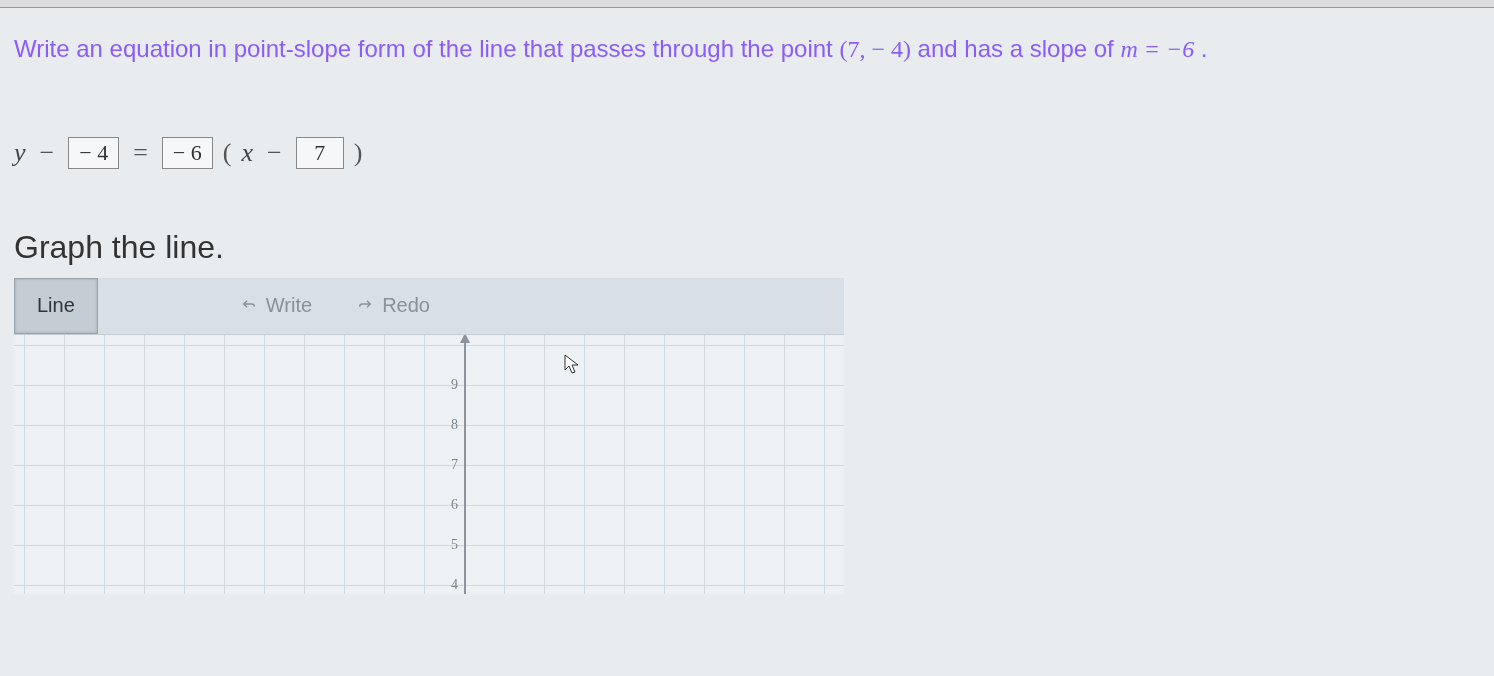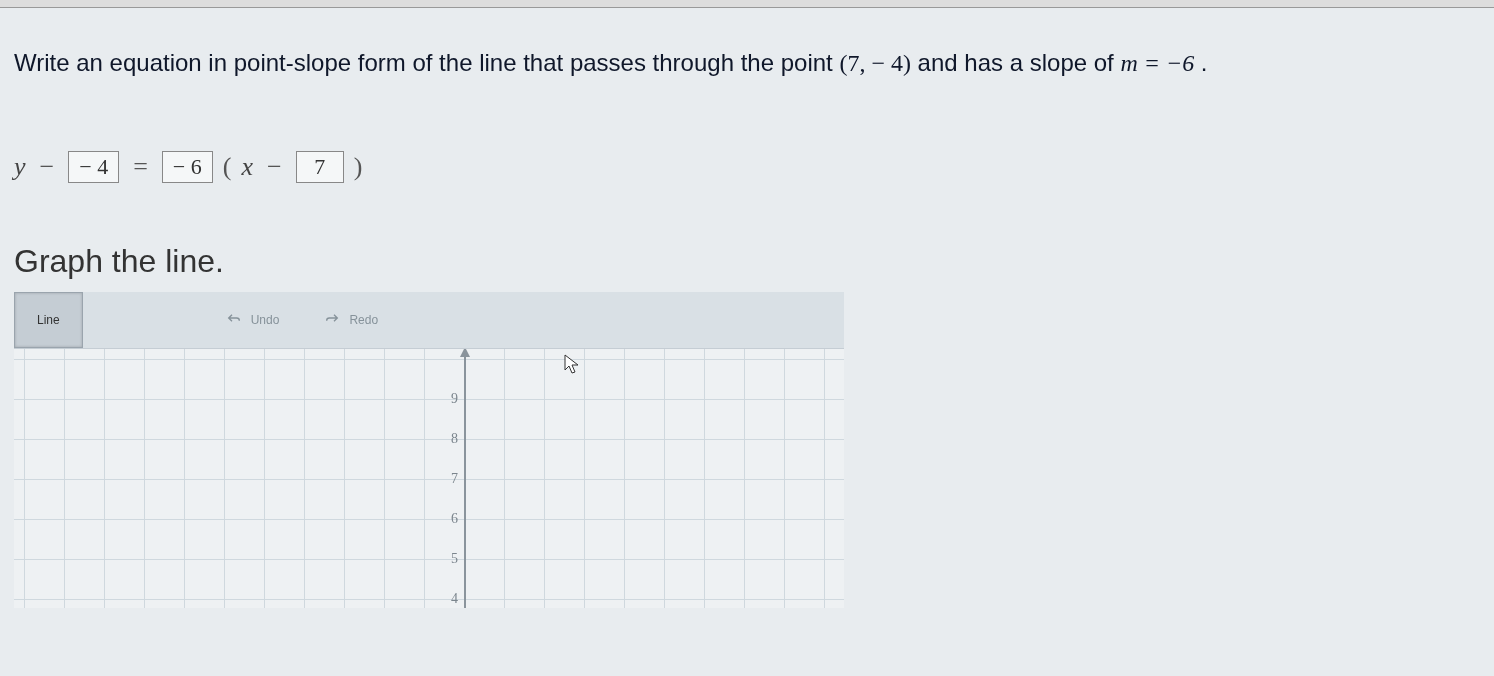--- a/index.html
+++ b/index.html
@@ -16,22 +16,22 @@
       height: 676px;
       overflow: hidden;
     }
     .top-border {
       height: 8px;
       border-bottom: 1px solid #999;
       background: #ddd;
     }
     .question-text {
       font-size: 24px;
-      color: #0f172a;
-      padding: 38px 14px 10px 14px;
+      color: #8b5cf6;
+      padding: 24px 14px 10px 14px;
       line-height: 1.4;
     }
     .question-text .math {
       font-family: 'Times New Roman', Times, serif;
       font-style: normal;
     }
     .question-text .math-italic {
       font-family: 'Times New Roman', Times, serif;
       font-style: italic;
     }
@@ -78,21 +78,21 @@
       background: #d9e0e5;
       height: 56px;
       width: 830px;
       margin-left: 14px;
     }
     .toolbar-btn {
       display: flex;
       align-items: center;
       justify-content: flex-start;
       gap: 8px;
-      font-size: 12px;
+      font-size: 20px;
       color: #333;
       padding: 0 22px;
       border: none;
       background: transparent;
       cursor: pointer;
     }
     .toolbar-btn.active {
       background: #c5cdd4;
       border: 1px solid #9aa4ad;
       box-shadow: inset 0 0 3px rgba(0,0,0,0.2);
@@ -196,21 +196,21 @@
   <button class="toolbar-btn active">
     <span>Line</span>
   </button>
   <div class="toolbar-spacer"></div>
   <button class="toolbar-btn disabled">
     <span class="icon">
       <svg viewBox="0 0 24 24" width="16" height="16" fill="none" stroke="#86929a" stroke-width="2">
         <path d="M9 14 L4 9 L9 4 M4 9 H16 a4 4 0 0 1 4 4 v0"></path>
       </svg>
     </span>
-    <span>Undo</span>
+    <span>Write</span>
   </button>
   <button class="toolbar-btn disabled">
     <span class="icon">
       <svg viewBox="0 0 24 24" width="16" height="16" fill="none" stroke="#86929a" stroke-width="2">
         <path d="M15 14 L20 9 L15 4 M20 9 H8 a4 4 0 0 0 -4 4 v0"></path>
       </svg>
     </span>
     <span>Redo</span>
   </button>
 </div>

